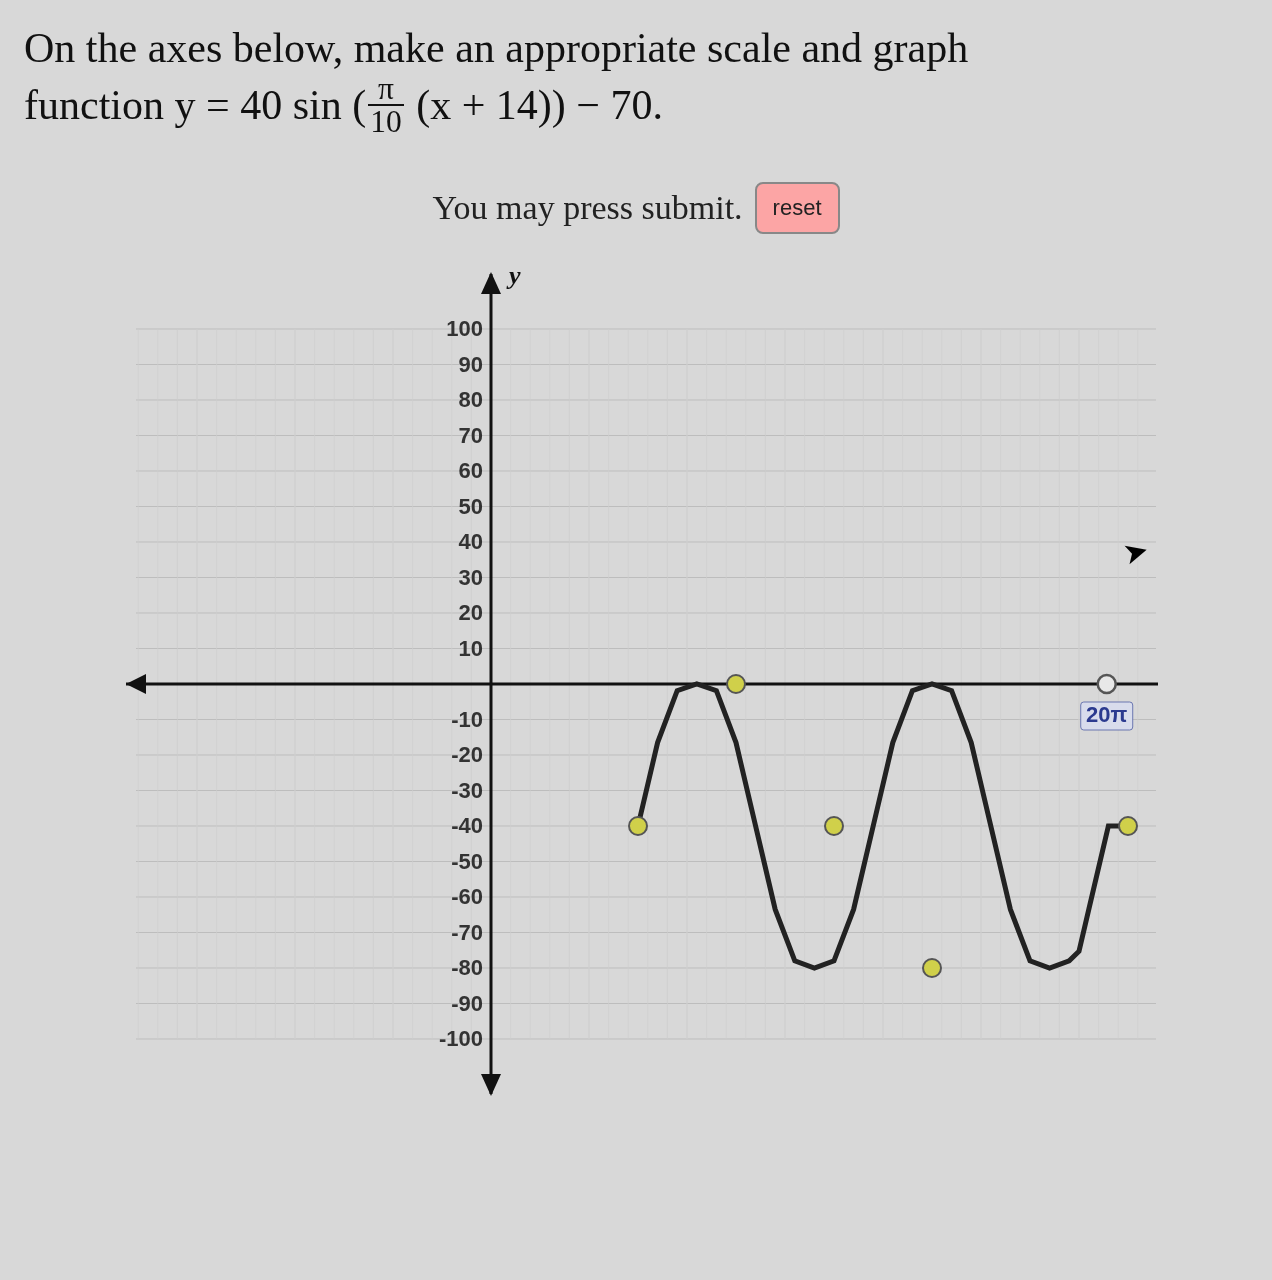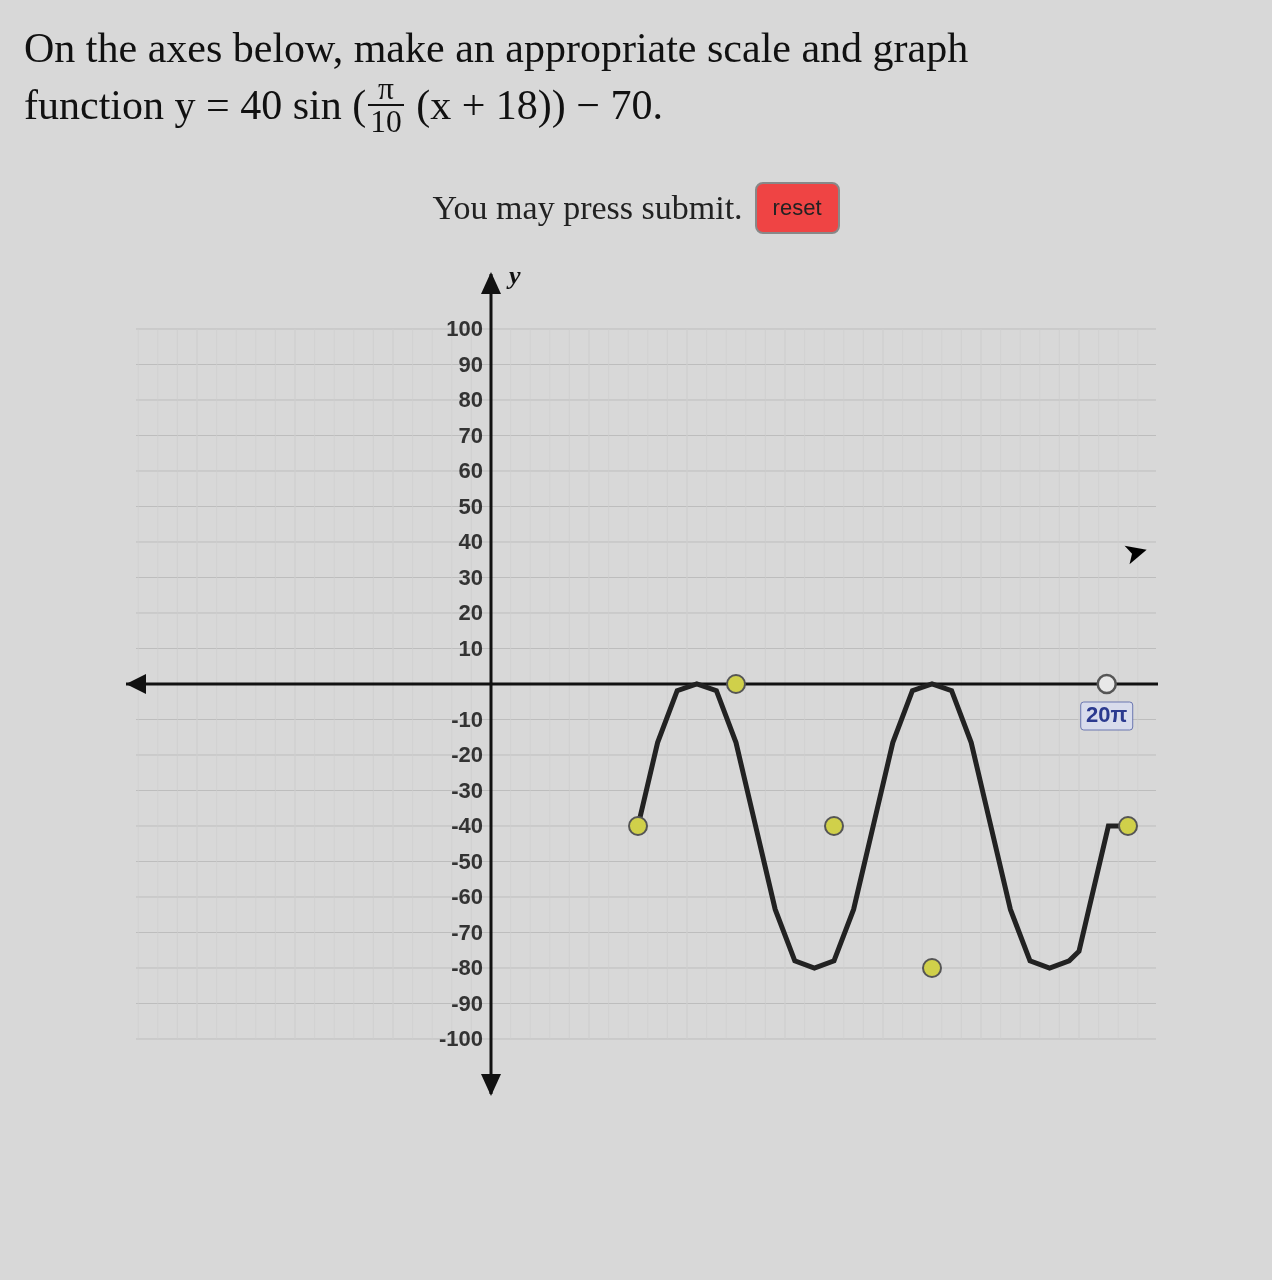--- a/index.html
+++ b/index.html
@@ -41,21 +41,21 @@
   }
   .status-text {
     font-size: 34px;
     color: #222;
     font-family: Georgia, serif;
   }
   .reset-btn {
     font-family: Arial, sans-serif;
     font-size: 22px;
     color: #222;
-    background: #ef4444;
+    background: #fca5a5;
     border: 2px solid #888;
     border-radius: 8px;
     padding: 11px 16px;
     cursor: pointer;
   }
   .graph-wrap {
     width: 1060px;
     height: 860px;
     margin: 20px auto 0 auto;
     position: relative;
@@ -76,21 +76,21 @@
     transform: rotate(-15deg);
   }
 </style>
 </head>
 <body>
 
 <div class="question">
   <span>On the axes below, make an appropriate scale and graph</span><br>
   <span>function </span>
   <span class="equation">
-    <span>y</span><span> = </span><span>40 sin </span>(<span class="frac"><span class="num">π</span><span class="den">10</span></span><span> (x + 18)</span>)<span> − 70.</span>
+    <span>y</span><span> = </span><span>40 sin </span>(<span class="frac"><span class="num">π</span><span class="den">10</span></span><span> (x + 14)</span>)<span> − 70.</span>
   </span>
 </div>
 
 <div class="status-row">
   <div class="status-text">You may press submit.</div>
   <button class="reset-btn">reset</button>
 </div>
 
 <div class="graph-wrap">
   <svg id="graph-svg" width="1060" height="860">

